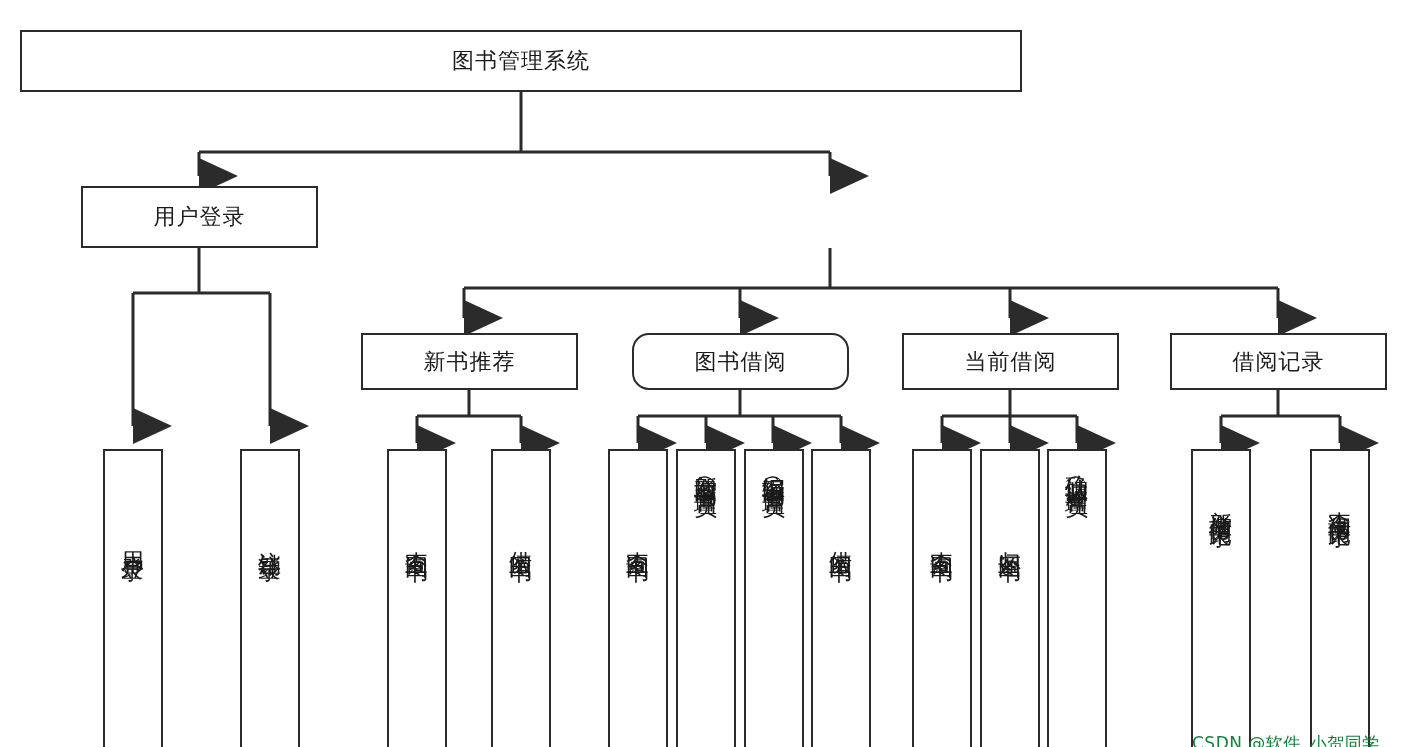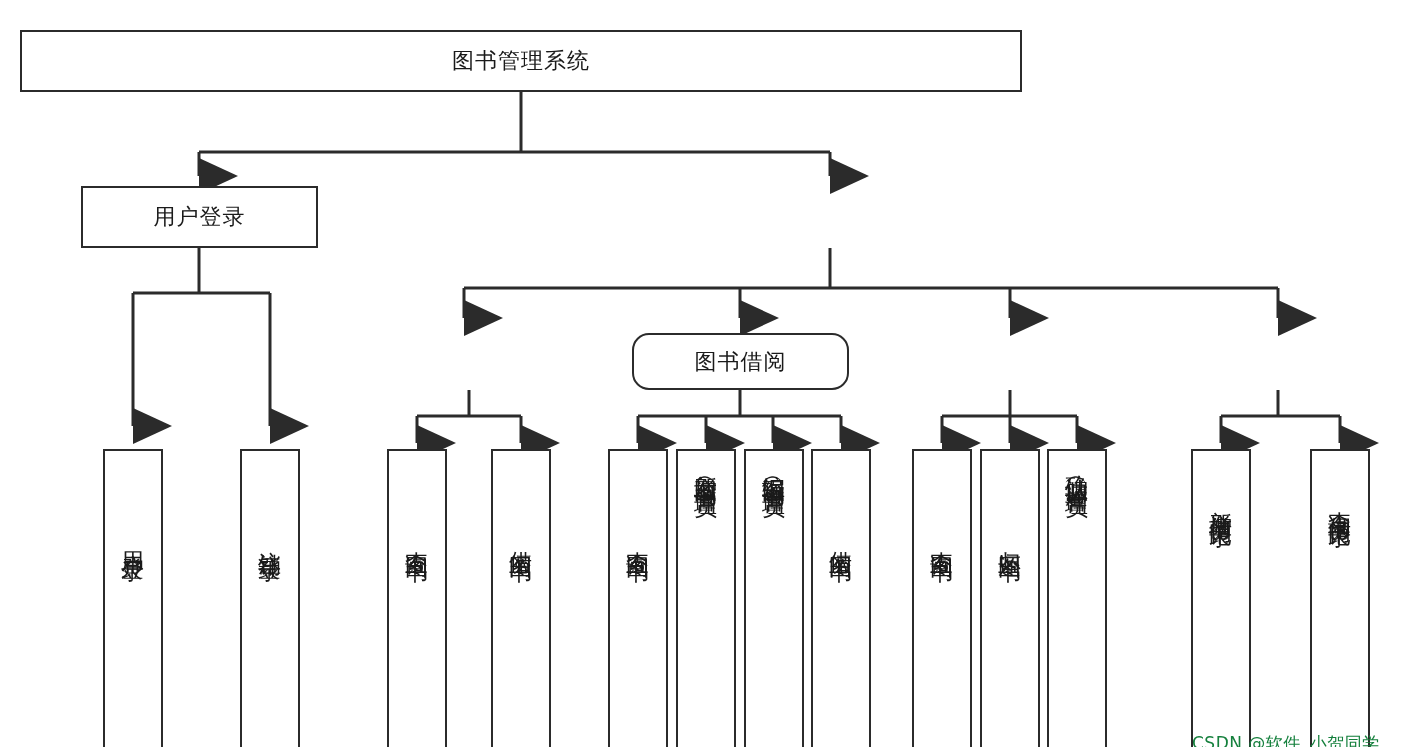--- a/index.html
+++ b/index.html
@@ -123,22 +123,31 @@
   </svg>
 
   <div class="node" style="left:20px; top:14px; width:1002px; height:62px;">
     <span class="label-h">图书管理系统</span>
   </div>
 
   <div class="node" style="left:81px; top:170px; width:237px; height:62px;">
     <span class="label-h">用户登录</span>
   </div>
 
+  <div class="node" style="left:361px; top:317px; width:217px; height:57px;">
+    <span class="label-h">新书推荐</span>
+  </div>
   <div class="node" style="left:632px; top:317px; width:217px; height:57px;border-radius:17px;">
     <span class="label-h">图书借阅</span>
+  </div>
+  <div class="node" style="left:902px; top:317px; width:217px; height:57px;">
+    <span class="label-h">当前借阅</span>
+  </div>
+  <div class="node" style="left:1170px; top:317px; width:217px; height:57px;">
+    <span class="label-h">借阅记录</span>
   </div>
 
   <div class="node leaf" style="left:103px; top:433px; width:60px; height:300px; padding-top:82px;">
     <span class="label-v">用户登录</span>
   </div>
   <div class="node leaf" style="left:240px; top:433px; width:60px; height:300px; padding-top:82px;">
     <span class="label-v">注销登录</span>
   </div>
 
   <div class="node leaf" style="left:387px; top:433px; width:60px; height:300px; padding-top:82px;">

